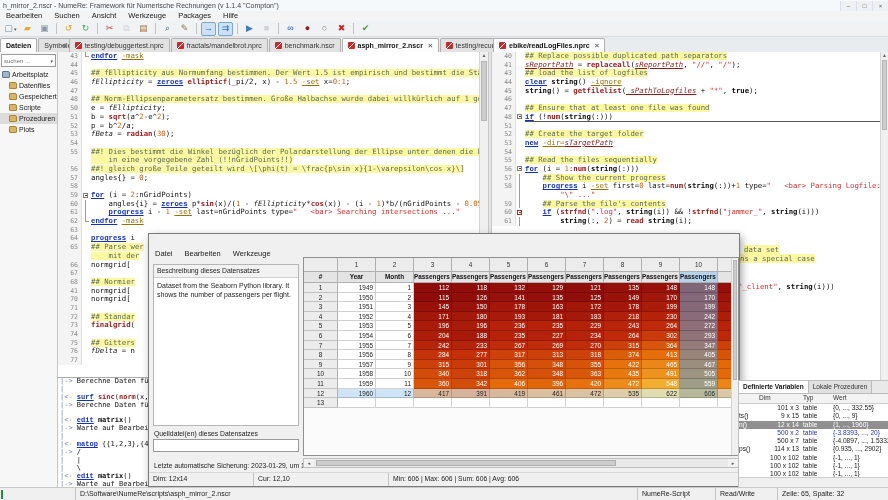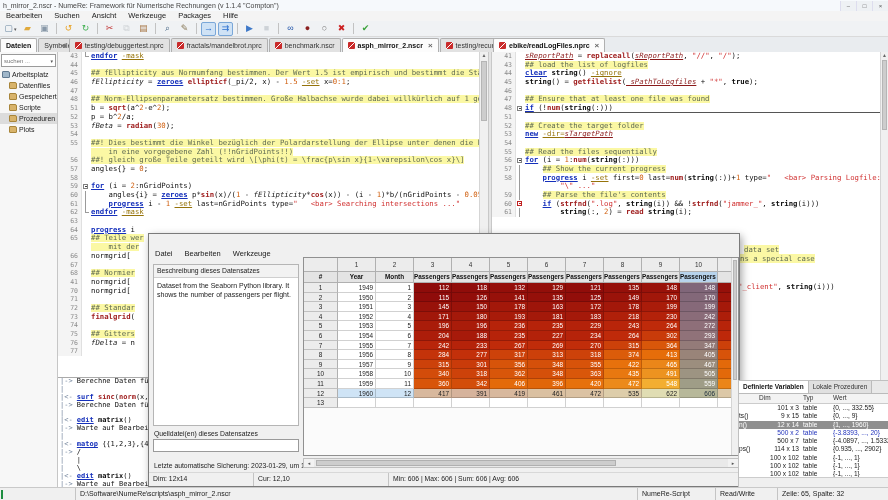--- a/index.html
+++ b/index.html
@@ -53,21 +53,21 @@
   .fm{width:9px;flex:none;position:relative;}
   .fm-minus::before,.fm-red::before{content:"";position:absolute;left:1px;top:1.5px;width:5px;height:5px;border:1px solid #808080;background:#fff;box-sizing:border-box;}
   .fm-minus::after,.fm-red::after{content:"";position:absolute;left:2.5px;top:3.5px;width:2px;height:1px;background:#404040;}
   .fm-red::before{border-color:#c02020;}
   .fm-red::after{background:#c02020;}
   .fm-vline::before{content:"";position:absolute;left:3px;top:0;bottom:0;width:1px;background:#9a9a9a;}
   .fm-lend::before{content:"";position:absolute;left:3px;top:0;height:4px;width:1px;background:#9a9a9a;}
   .fm-lend::after{content:"";position:absolute;left:3px;top:4px;width:4px;height:1px;background:#9a9a9a;}
   .ct{flex:1;overflow:hidden;}
   .cl.hline .ct{border-bottom:1px solid #555;}
-  .s-kw{color:#1built530bb;} 
+  .s-kw{color:#1built530bb;font-family:Liberation Mono, monospace;} 
   .s-kw{color:#1530bb;font-weight:bold;text-decoration:underline;}
   .s-c{color:#5f6a52;background:#fbf8a4;}
   .s-fn{color:#a02020;font-weight:bold;}
   .s-b{color:#101010;font-weight:bold;}
   .s-opt{color:#96730a;text-decoration:underline;}
   .s-str{color:#d03030;}
   .s-num{color:#d06010;}
   .s-var{font-style:italic;color:#202020;}
   .s-gv{font-style:italic;text-decoration:underline;color:#8b1a1a;}
   .s-pl{color:#101010;}
@@ -306,36 +306,37 @@
       </div>
   </div>
 
   <div id="editor-left" class="editor">
       <div class="cl"><span class="ln">43</span><span class="fm fm-lend"></span><span class="ct"><span class="s-kw">endfor</span><span class="s-pl"> </span><span class="s-opt">-mask</span></span></div>
       <div class="cl"><span class="ln">44</span><span class="fm"></span><span class="ct"></span></div>
       <div class="cl"><span class="ln">45</span><span class="fm"></span><span class="ct"><span class="s-c">## fEllipticity aus Normumfang bestimmen. Der Wert 1.5 ist empirisch und bestimmt die Stärke der Ellipse</span></span></div>
       <div class="cl"><span class="ln">46</span><span class="fm"></span><span class="ct"><span class="s-var">fEllipticity</span><span class="s-pl"> = </span><span class="s-kw">zeroes</span><span class="s-pl"> </span><span class="s-fn">ellipticf</span><span class="s-pl">(_pi/2, x) - </span><span class="s-num">1.5</span><span class="s-pl"> </span><span class="s-opt">-set</span><span class="s-pl"> x=</span><span class="s-num">0:1</span><span class="s-pl">;</span></span></div>
       <div class="cl"><span class="ln">47</span><span class="fm"></span><span class="ct"></span></div>
       <div class="cl"><span class="ln">48</span><span class="fm"></span><span class="ct"><span class="s-c">## Norm-Ellipsenparametersatz bestimmen. Große Halbachse wurde dabei willkürlich auf 1 gesetzt</span></span></div>
+      <div class="cl"><span class="ln">50</span><span class="fm"></span><span class="ct"><span class="s-pl">e = </span><span class="s-var">fEllipticity</span><span class="s-pl">;</span></span></div>
       <div class="cl"><span class="ln">51</span><span class="fm"></span><span class="ct"><span class="s-pl">b = </span><span class="s-fn">sqrt</span><span class="s-pl">(a^</span><span class="s-num">2</span><span class="s-pl">-e^</span><span class="s-num">2</span><span class="s-pl">);</span></span></div>
       <div class="cl"><span class="ln">52</span><span class="fm"></span><span class="ct"><span class="s-pl">p = b^</span><span class="s-num">2</span><span class="s-pl">/a;</span></span></div>
       <div class="cl"><span class="ln">53</span><span class="fm"></span><span class="ct"><span class="s-var">fBeta</span><span class="s-pl"> = </span><span class="s-fn">radian</span><span class="s-pl">(</span><span class="s-num">30</span><span class="s-pl">);</span></span></div>
       <div class="cl"><span class="ln">54</span><span class="fm"></span><span class="ct"></span></div>
       <div class="cl"><span class="ln">55</span><span class="fm"></span><span class="ct"><span class="s-c">##! Dies bestimmt die Winkel bezüglich der Polardarstellung der Ellipse unter denen die kleine Halbachse i</span></span></div>
       <div class="cl"><span class="ln"></span><span class="fm"></span><span class="ct"><span class="s-c">    in eine vorgegebene Zahl (!!nGridPoints!!)</span></span></div>
       <div class="cl"><span class="ln">56</span><span class="fm"></span><span class="ct"><span class="s-c">##! gleich große Teile geteilt wird \[\phi(t) = \frac{p\sin x}{1-\varepsilon\cos x}\]</span></span></div>
       <div class="cl"><span class="ln">57</span><span class="fm"></span><span class="ct"><span class="s-pl">angles{} = </span><span class="s-num">0</span><span class="s-pl">;</span></span></div>
       <div class="cl"><span class="ln">58</span><span class="fm"></span><span class="ct"></span></div>
       <div class="cl"><span class="ln">59</span><span class="fm fm-minus"></span><span class="ct"><span class="s-kw">for</span><span class="s-pl"> (i = </span><span class="s-num">2</span><span class="s-pl">:nGridPoints)</span></span></div>
       <div class="cl"><span class="ln">60</span><span class="fm fm-vline"></span><span class="ct"><span class="s-pl">    angles{i} = </span><span class="s-kw">zeroes</span><span class="s-pl"> p*</span><span class="s-fn">sin</span><span class="s-pl">(x)/(</span><span class="s-num">1</span><span class="s-pl"> - </span><span class="s-var">fEllipticity</span><span class="s-pl">*</span><span class="s-fn">cos</span><span class="s-pl">(x)) - (i - </span><span class="s-num">1</span><span class="s-pl">)*b/(nGridPoints - </span><span class="s-num">0.05</span></span></div>
       <div class="cl"><span class="ln">61</span><span class="fm fm-vline"></span><span class="ct"><span class="s-pl">    </span><span class="s-kw">progress</span><span class="s-pl"> i - </span><span class="s-num">1</span><span class="s-pl"> </span><span class="s-opt">-set</span><span class="s-pl"> last=nGridPoints type=</span><span class="s-str">"   &lt;bar&gt; Searching intersections ..."</span></span></div>
       <div class="cl"><span class="ln">62</span><span class="fm fm-lend"></span><span class="ct"><span class="s-kw">endfor</span><span class="s-pl"> </span><span class="s-opt">-mask</span></span></div>
       <div class="cl"><span class="ln">63</span><span class="fm"></span><span class="ct"></span></div>
       <div class="cl"><span class="ln">64</span><span class="fm"></span><span class="ct"><span class="s-kw">progress</span><span class="s-pl"> i</span></span></div>
-      <div class="cl"><span class="ln">65</span><span class="fm"></span><span class="ct"><span class="s-c">## Teile wer</span></span></div>
+      <div class="cl"><span class="ln">65</span><span class="fm"></span><span class="ct"><span class="s-c">## Parse wer</span></span></div>
       <div class="cl"><span class="ln"></span><span class="fm"></span><span class="ct"><span class="s-c">    mit der</span></span></div>
       <div class="cl"><span class="ln">66</span><span class="fm"></span><span class="ct"><span class="s-pl">normgrid[</span></span></div>
       <div class="cl"><span class="ln">67</span><span class="fm"></span><span class="ct"></span></div>
       <div class="cl"><span class="ln">68</span><span class="fm"></span><span class="ct"><span class="s-c">## Normier</span></span></div>
       <div class="cl"><span class="ln">41</span><span class="fm"></span><span class="ct"><span class="s-pl">normgrid[</span></span></div>
       <div class="cl"><span class="ln">70</span><span class="fm"></span><span class="ct"><span class="s-pl">normgrid[</span></span></div>
       <div class="cl"><span class="ln">71</span><span class="fm"></span><span class="ct"></span></div>
       <div class="cl"><span class="ln">72</span><span class="fm"></span><span class="ct"><span class="s-c">## Standar</span></span></div>
       <div class="cl"><span class="ln">73</span><span class="fm"></span><span class="ct"><span class="s-fn">finalgrid</span><span class="s-pl">(</span></span></div>
       <div class="cl"><span class="ln">74</span><span class="fm"></span><span class="ct"></span></div>
@@ -343,20 +344,21 @@
       <div class="cl"><span class="ln">76</span><span class="fm"></span><span class="ct"><span class="s-var">fDelta</span><span class="s-pl"> = n</span></span></div>
       <div class="cl"><span class="ln">77</span><span class="fm"></span><span class="ct"></span></div>
     </div>
   <div class="scrollbar" style="left:479px;top:52px;width:9px;height:325px;">
     <span class="sb-arrow" style="top:0;">▲</span>
     <span class="sb-thumb" style="top:9px;height:60px;"></span>
     <span class="sb-arrow" style="bottom:0;">▼</span>
   </div>
   <div id="splitter"></div>
   <div id="editor-right" class="editor">
+      <div class="cl"><span class="ln">40</span><span class="fm"></span><span class="ct"><span class="s-c">## Replace possible duplicated path separators</span></span></div>
       <div class="cl"><span class="ln">41</span><span class="fm"></span><span class="ct"><span class="s-gv">sReportPath</span><span class="s-pl"> = </span><span class="s-fn">replaceall</span><span class="s-pl">(</span><span class="s-gv">sReportPath</span><span class="s-pl">, </span><span class="s-str">"//"</span><span class="s-pl">, </span><span class="s-str">"/"</span><span class="s-pl">);</span></span></div>
       <div class="cl"><span class="ln">43</span><span class="fm"></span><span class="ct"><span class="s-c">## load the list of logfiles</span></span></div>
       <div class="cl"><span class="ln">44</span><span class="fm"></span><span class="ct"><span class="s-kw">clear</span><span class="s-pl"> </span><span class="s-b">string</span><span class="s-pl">() </span><span class="s-opt">-ignore</span></span></div>
       <div class="cl"><span class="ln">45</span><span class="fm"></span><span class="ct"><span class="s-b">string</span><span class="s-pl">() = </span><span class="s-fn">getfilelist</span><span class="s-pl">(</span><span class="s-gv">_sPathToLogfiles</span><span class="s-pl"> + </span><span class="s-str">"*"</span><span class="s-pl">, </span><span class="s-b">true</span><span class="s-pl">);</span></span></div>
       <div class="cl"><span class="ln">46</span><span class="fm"></span><span class="ct"></span></div>
       <div class="cl"><span class="ln">47</span><span class="fm"></span><span class="ct"><span class="s-c">## Ensure that at least one file was found</span></span></div>
       <div class="cl hline"><span class="ln">48</span><span class="fm fm-minus"></span><span class="ct"><span class="s-kw">if</span><span class="s-pl"> (!</span><span class="s-fn">num</span><span class="s-pl">(</span><span class="s-b">string</span><span class="s-pl">(:)))</span></span></div>
       <div class="cl"><span class="ln">51</span><span class="fm"></span><span class="ct"></span></div>
       <div class="cl"><span class="ln">52</span><span class="fm"></span><span class="ct"><span class="s-c">## Create the target folder</span></span></div>
       <div class="cl"><span class="ln">53</span><span class="fm"></span><span class="ct"><span class="s-kw">new</span><span class="s-pl"> </span><span class="s-opt">-dir=</span><span class="s-gv">sTargetPath</span></span></div>

